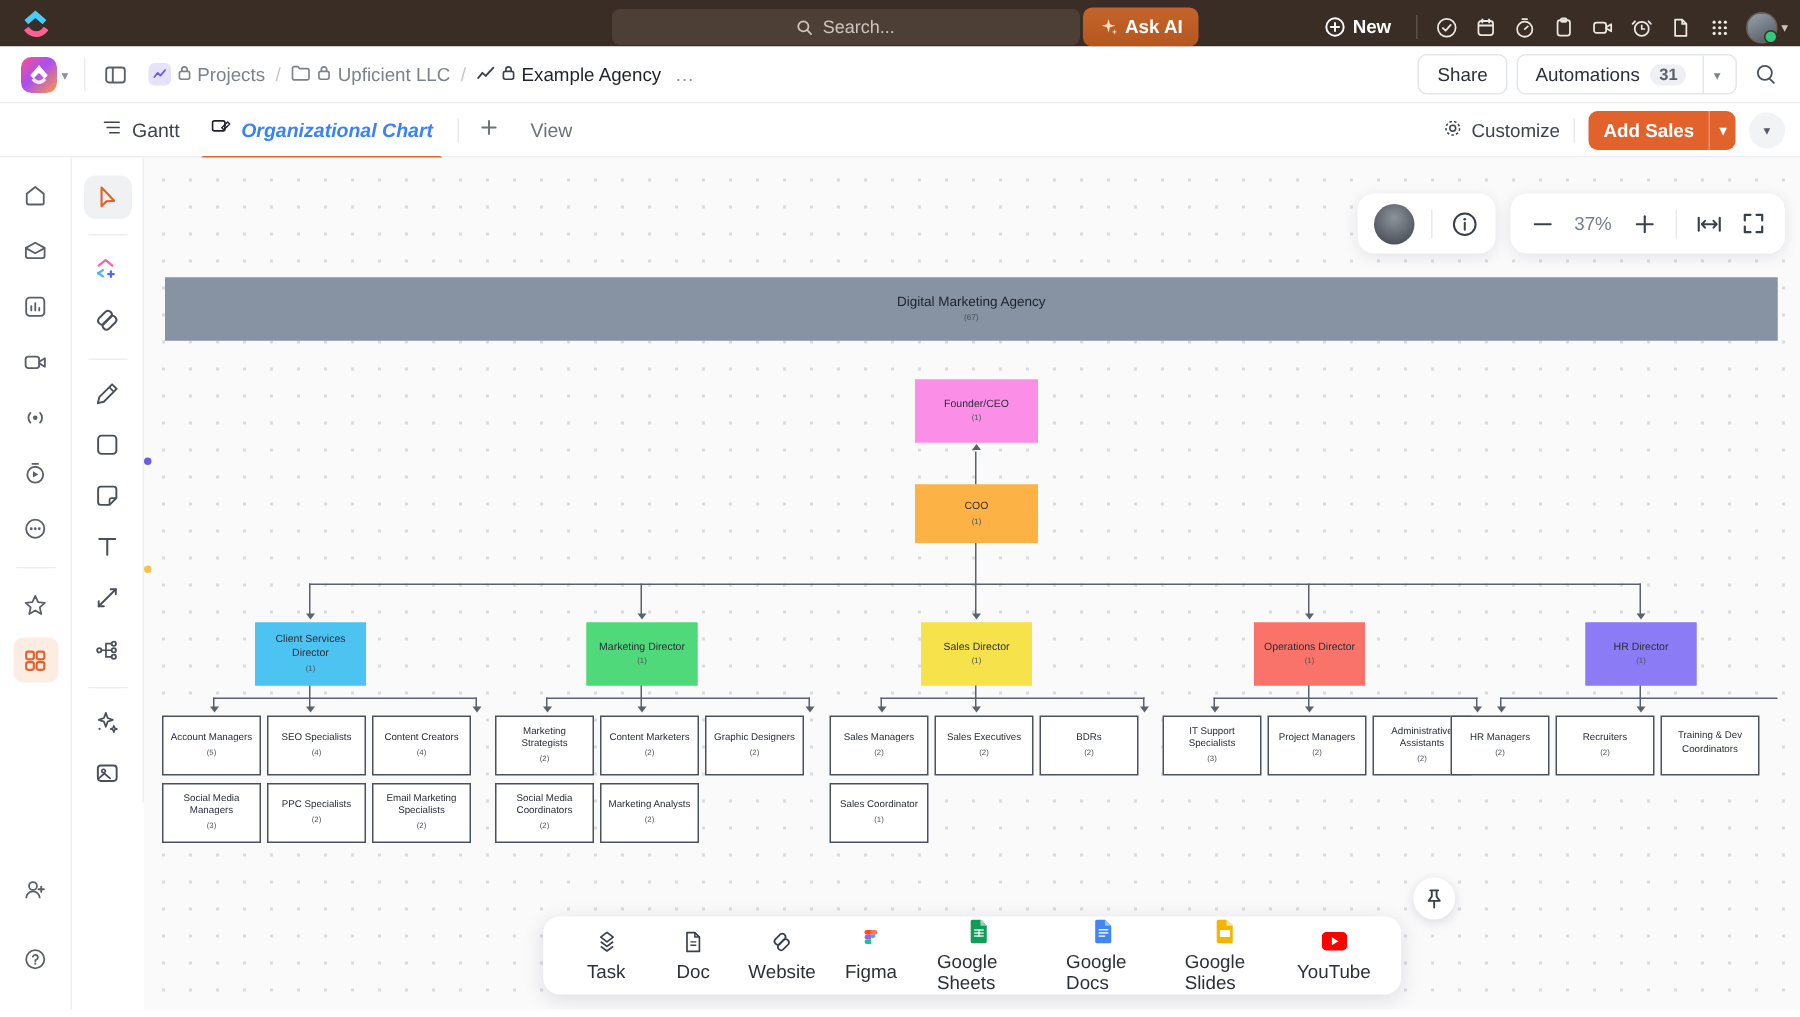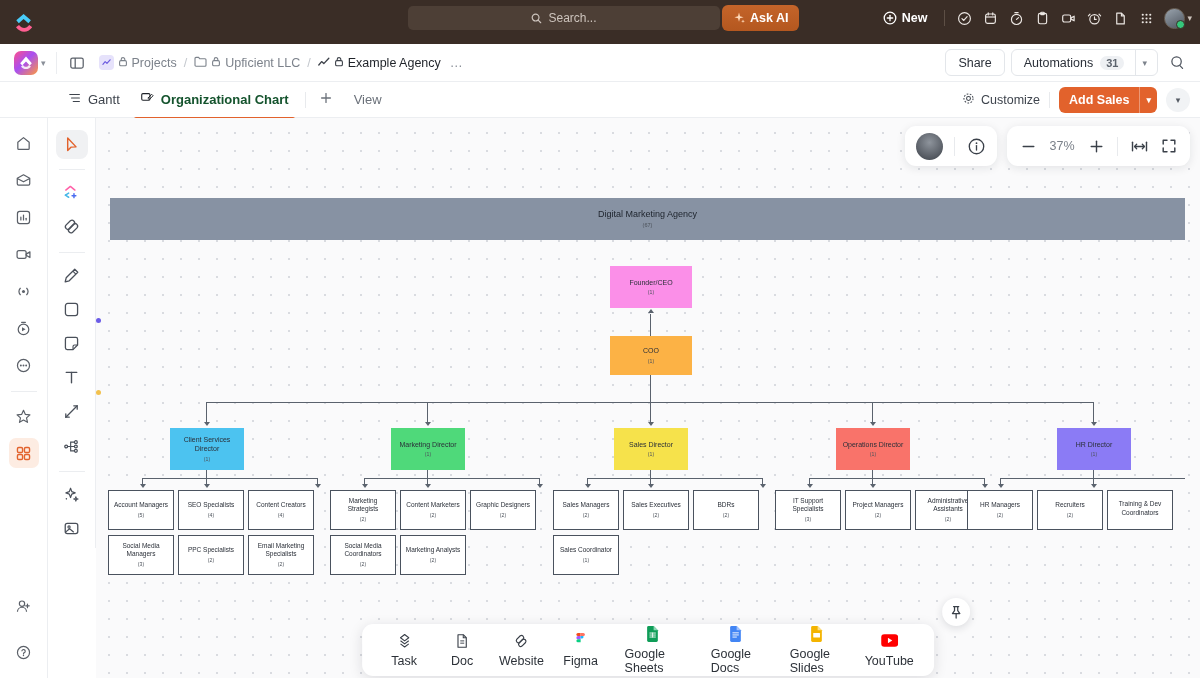--- a/index.html
+++ b/index.html
@@ -7,21 +7,21 @@
   body {
     font-family: "Liberation Sans", sans-serif;
     background: #ffffff;
     color: #2b2b38;
     font-size: 13px;
     -webkit-font-smoothing: antialiased;
   }
 
   
   .topbar {
-    height: 44px; background: #3a2d26; display: flex; align-items: center;
+    height: 31px; background: #3a2d26; display: flex; align-items: center;
     padding: 0 10px; position: relative;
   }
   .cu-logo { width: 26px; height: 26px; display:flex; align-items:center; justify-content:center; }
   .topbar-search {
     position: absolute; left: 408px; top: 6px; width: 312px; height: 24px;
     background: #4d3f36; border-radius: 5px; display: flex; align-items: center;
     justify-content: center; gap: 6px; color: #cdc4bd; font-size: 12px;
   }
   .ask-ai {
     position: absolute; left: 722px; top: 5px; height: 26px; padding: 0 11px;
@@ -90,21 +90,21 @@
 
   
   .tabbar {
     height: 36px; background:#fff; border-bottom:1px solid #eceef1;
     display:flex; align-items:center; padding-left: 58px; position:relative;
   }
   .tab {
     display:flex; align-items:center; gap:6px; height:36px; padding:0 10px;
     font-size:13px; color:#3e444d; position:relative;
   }
-  .tab.active { color:#14532d; font-weight:600; }
+  .tab.active { color:#3b82f6; font-weight:600;font-style:italic; }
   .tab.active::after {
     content:""; position:absolute; left:4px; right:4px; bottom:-1px; height:2px;
     background:#e2622c; border-radius:2px 2px 0 0;
   }
   .tab-div { width:1px;height:16px;background:#e8eaed;margin:0 6px; }
   .tab-add { display:flex;align-items:center;gap:22px;color:#6b717a;font-size:13px;padding:0 8px; }
   .tabbar-right { position:absolute; right:10px; display:flex; align-items:center; gap:9px; }
   .customize { display:flex;align-items:center;gap:6px;color:#3e444d;font-size:12.5px; }
   .addtask {
     height:26px; background:#e2622c; border-radius:6px; display:flex; align-items:center;
@@ -146,21 +146,21 @@
   .tool-hr { width:26px;height:1px;background:#ebedf0;margin:5px 0 8px; }
 
   
   .canvas {
     flex:1; position:relative; background-color:#fafafb;
     background-image: radial-gradient(#d9dbe0 1px, transparent 1px);
     background-size: 18px 18px; background-position: 4px 6px;
     overflow:hidden;
   }
 
-  .zoomgroup { position:absolute; top:8px; right:10px; display:flex; gap:10px; z-index:20; }
+  .zoomgroup { position:absolute; top:24px; right:10px; display:flex; gap:10px; z-index:20; }
   .zoompill {
     background:#fff; border-radius:11px; height:40px; display:flex; align-items:center;
     box-shadow:0 2px 10px rgba(20,25,40,.10); padding:0 6px;
   }
   .zp-avatar {
     width:27px;height:27px;border-radius:50%;margin:0 5px;
     background:radial-gradient(circle at 50% 35%, #8e949c, #3b4048);
   }
   .zp-div { width:1px;height:19px;background:#e8eaed;margin:0 6px; }
   .zp-btn { width:30px;height:30px;display:flex;align-items:center;justify-content:center;color:#3a4049; }

